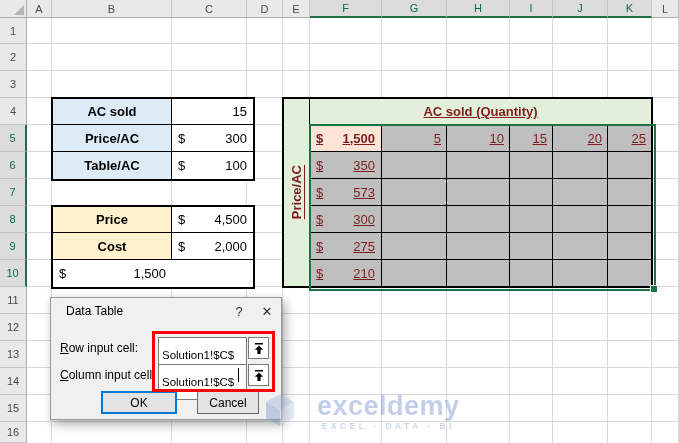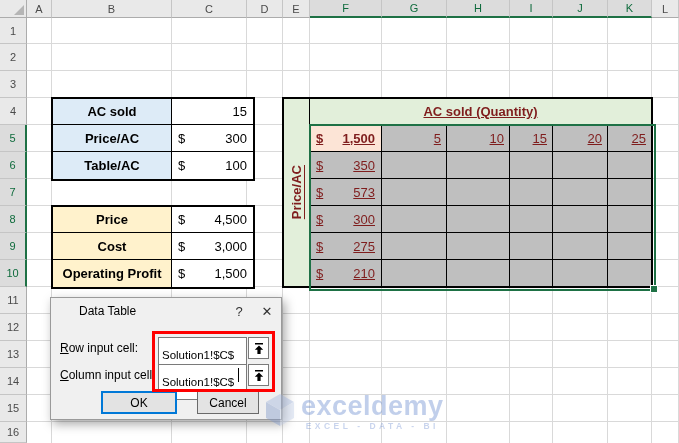--- a/index.html
+++ b/index.html
@@ -60,42 +60,42 @@
   #sel-border{position:absolute;left:309px;top:124px;width:343px;height:163px;
               border:2px solid #1E7145;z-index:3;pointer-events:none;}
   #sel-handle{position:absolute;right:-4px;bottom:-4px;width:6px;height:6px;
               background:#1E7145;border:1px solid #fff;}
 
   
   #dialog{position:absolute;left:50px;top:297px;width:232px;height:123px;background:#F0F0F0;
           border:1px solid #9a9a9a;box-shadow:3px 4px 10px rgba(0,0,0,0.35);z-index:10;
           font-size:12px;color:#000;box-sizing:border-box;}
   #dlg-titlebar{position:absolute;left:0;top:0;right:0;height:26px;display:flex;align-items:center;}
-  #dlg-title{margin-left:28px;flex:1;}
+  #dlg-title{margin-left:15px;flex:1;}
   .dlg-sys{width:28px;text-align:center;font-size:13px;color:#333;}
   .dlg-label{position:absolute;left:9px;}
   .ukey{text-decoration:underline;}
   .dlg-input{position:absolute;left:107px;width:89px;height:22px;background:#fff;
              border:1px solid #7a7a7a;box-sizing:border-box;display:flex;align-items:center;
              padding:17px 3px;font-size:11.5px;white-space:nowrap;overflow:hidden;}
   .collapse-btn{position:absolute;left:197px;width:21px;height:22px;background:#fff;
                 border:1px solid #7a7a7a;box-sizing:border-box;display:flex;
                 align-items:center;justify-content:center;}
   #cursor{position:absolute;right:7px;top:3px;width:1px;height:14px;background:#000;}
   #red-box{position:absolute;left:101px;top:33px;width:123px;height:61px;
            border:3px solid #FF0000;box-sizing:border-box;z-index:11;pointer-events:none;}
   .dlg-btn{position:absolute;top:93px;height:23px;box-sizing:border-box;display:flex;
            align-items:center;justify-content:center;font-size:12px;background:#E3E3E3;}
   #ok-btn{left:50px;width:76px;border:2px solid #0078D7;}
   #cancel-btn{left:146px;width:62px;border:1px solid #6A6A6A;}
 
   
   #watermark{position:absolute;left:263px;top:392px;z-index:12;display:flex;
              opacity:0.42;pointer-events:none;align-items:flex-start;}
-  #wm-text{margin-left:4px;text-align:center;}
+  #wm-text{margin-left:20px;text-align:center;}
   #wm-brand{font-weight:bold;font-size:27px;line-height:28px;color:#6E8FD0;letter-spacing:0.5px;}
   #wm-tagline{font-size:8.5px;color:#7E9AD6;letter-spacing:3.5px;font-weight:bold;margin-top:1px;}
 </style>
 </head>
 <body>
 
 <div id="screen">
 
   <div style="position:absolute;left:27px;top:18px;right:0;bottom:0;background:#fff;"></div>
 
@@ -187,23 +187,22 @@
 
   <div id="summary-table" class="tbl">
     <div class="cell lbl">Price</div>
     <div class="cell val lastcol">
       <span class="cur">$</span>
       <span>4,500</span>
     </div>
     <div class="cell lbl">Cost</div>
     <div class="cell val lastcol">
       <span class="cur">$</span>
-      <span>3,000</span>
-    </div>
-    <div class="cell lbl lastrow">Operating Profit</div>
+      <span>2,000</span>
+    </div>
     <div class="cell val lastcol lastrow">
       <span class="cur">$</span>
       <span>1,500</span>
     </div>
   </div>
 
   <div id="data-table" class="tbl">
     <div id="dt-rowlabel" class="dcell">
       <span>Price/AC</span>
     </div>

